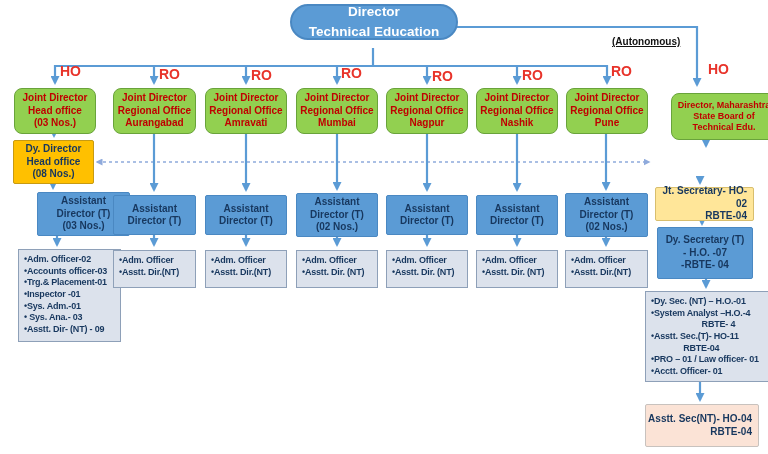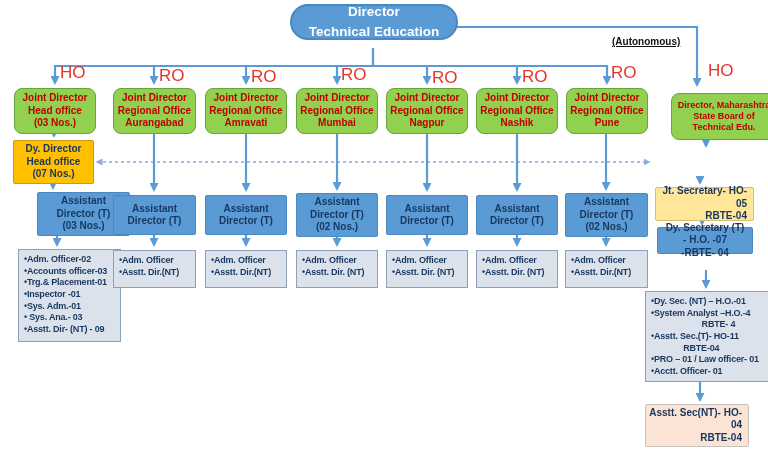--- a/index.html
+++ b/index.html
@@ -25,21 +25,21 @@
   .lyellow{ background:#FFE699; border:1px solid #D8BE6E; color:#17375E; font-size:10px; }
   .pink   { background:#FBE3D6; border:1.4px solid #C8C2BE; color:#17375E; font-size:10px; }
   .alignr { justify-content:flex-end; text-align:right; padding-right:6px; }
   .staff {
     position:absolute; box-sizing:border-box;
     background:#DCE2EC; border:1.4px solid #8EA0B8; color:#17375E;
     padding:4px 2px 19px 5px; font-size:9px; font-weight:bold;
     line-height:1.3; text-align:left; letter-spacing:-0.2px;
   }
   .staff .item { white-space:pre; }
-  .branch { position:absolute; color:#E8332A; font-weight:normal; font-size:17px; }
+  .branch { position:absolute; color:#E8332A; font-weight:bold; font-size:14px; }
   .autonomous { position:absolute; color:#111111; font-weight:bold; font-size:10px;text-decoration:underline; }
 </style>
 </head>
 <body>
 
 <div id="stage">
 
   <svg id="wires" width="768" height="454">
     <defs>
       <marker id="ah" markerUnits="userSpaceOnUse" markerWidth="9" markerHeight="9" refX="7" refY="4.5" orient="auto-start-reverse">
@@ -126,21 +126,21 @@
 Nashik</div>
   <div class="node green" style="left:566px;top:88px;width:82px;height:46px;">Joint Director
 Regional Office
 Pune</div>
   <div class="node green small" style="left:671px;top:93px;width:106px;height:47px;">Director, Maharashtra
 State Board of
 Technical Edu.</div>
 
   <div class="node orange" style="left:13px;top:140px;width:81px;height:44px;">Dy. Director
 Head office
-(07 Nos.)</div>
+(08 Nos.)</div>
 
   <div class="node bluebx" style="left:37px;top:192px;width:93px;height:44px;">Assistant
 Director (T)
 (03 Nos.)</div>
   <div class="node bluebx" style="left:113px;top:195px;width:83px;height:40px;">Assistant
 Director (T)</div>
   <div class="node bluebx" style="left:205px;top:195px;width:82px;height:40px;">Assistant
 Director (T)</div>
   <div class="node bluebx" style="left:296px;top:193px;width:82px;height:44px;">Assistant
 Director (T)
@@ -180,30 +180,30 @@
   </div>
   <div class="staff" style="left:476px;top:250px;width:82px;height:38px;">
     <div class="item">•Adm. Officer</div>
     <div class="item">•Asstt. Dir. (NT)</div>
   </div>
   <div class="staff" style="left:565px;top:250px;width:83px;height:38px;">
     <div class="item">•Adm. Officer</div>
     <div class="item">•Asstt. Dir.(NT)</div>
   </div>
 
-  <div class="node lyellow alignr" style="left:655px;top:187px;width:99px;height:34px;">Jt. Secretary- HO-05
+  <div class="node lyellow alignr" style="left:655px;top:187px;width:99px;height:34px;">Jt. Secretary- HO-02
 RBTE-04</div>
-  <div class="node bluebx" style="left:657px;top:227px;width:96px;height:27px;">Dy. Secretary (T)
+  <div class="node bluebx" style="left:657px;top:227px;width:96px;height:52px;">Dy. Secretary (T)
 - H.O. -07
 -RBTE- 04</div>
   <div class="staff" style="left:635px;top:291px;width:127px;height:91px;margin-left:10px;">
     <div class="item">•Dy. Sec. (NT) – H.O.-01</div>
     <div class="item">•System Analyst –H.O.-4
                       RBTE- 4</div>
     <div class="item">•Asstt. Sec.(T)- HO-11
               RBTE-04</div>
     <div class="item">•PRO – 01 / Law officer- 01</div>
     <div class="item">•Acctt. Officer- 01</div>
   </div>
-  <div class="node pink alignr" style="left:645px;top:404px;width:104px;height:43px;">Asstt. Sec(NT)- HO-04
+  <div class="node pink alignr" style="left:645px;top:404px;width:114px;height:43px;">Asstt. Sec(NT)- HO-04
 RBTE-04</div>
 
 </div>
 
 </body></html>

